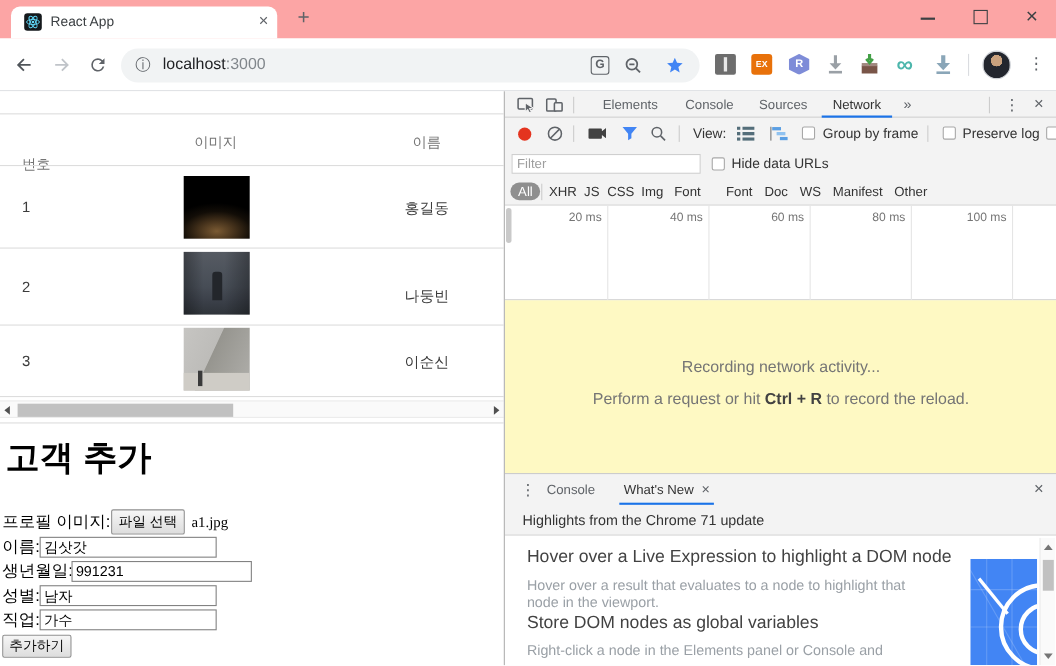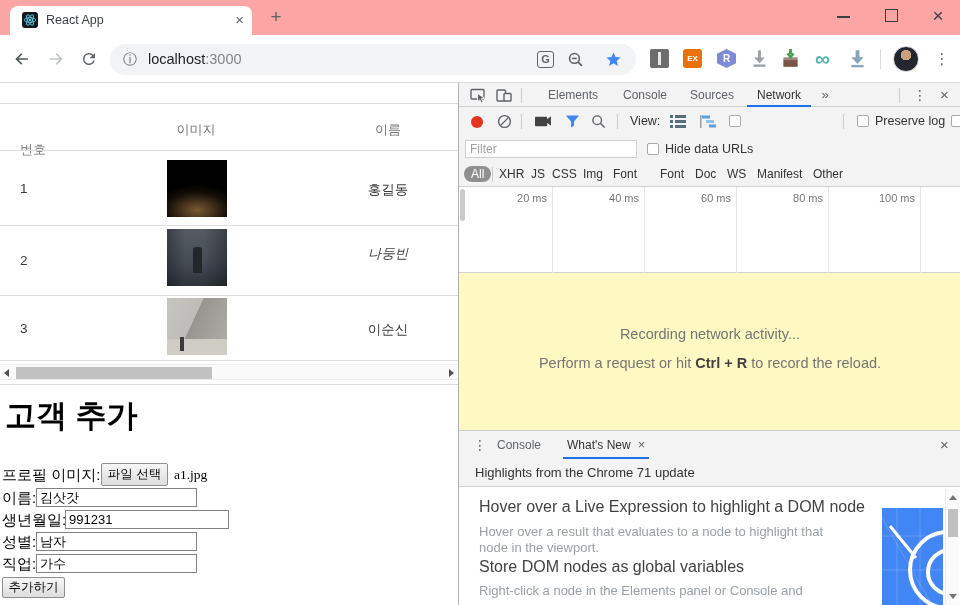--- a/index.html
+++ b/index.html
@@ -204,21 +204,21 @@
     <div>
       <span class="cell-no" style="top:98px;">1</span>
       <div class="photo photo-1" style="top:77px;"></div>
       <span class="cell-name" style="top:98px;">홍길동</span>
     </div>
     <div class="hline" style="top:142px;"></div>
 
     <div>
       <span class="cell-no" style="top:170px;">2</span>
       <div class="photo photo-2" style="top:146px;"></div>
-      <span class="cell-name" style="top:162px;font-style:italic;">나둥빈</span>
+      <span class="cell-name" style="top:178px;">나둥빈</span>
     </div>
     <div class="hline" style="top:212px;"></div>
 
     <div>
       <span class="cell-no" style="top:238px;">3</span>
       <div class="photo photo-3" style="top:215px;"></div>
       <span class="cell-name" style="top:238px;">이순신</span>
     </div>
     <div class="hline" style="top:277px;"></div>
 
@@ -299,20 +299,21 @@
           <rect x="0" y="10" width="3" height="3" fill="#546e7a"></rect>
           <rect x="5" y="10" width="11" height="3" fill="#546e7a"></rect>
         </svg>
       <svg class="abs" style="left:241px; top:8px;" width="17" height="13" viewBox="0 0 17 13">
           <rect x="0" y="0" width="1.5" height="13" fill="#9e9e9e"></rect>
           <rect x="2" y="0.5" width="8" height="3" fill="#5b9fe3"></rect>
           <rect x="6" y="5" width="8" height="3" fill="#90c2f0"></rect>
           <rect x="9" y="9.5" width="7" height="3" fill="#5b9fe3"></rect>
         </svg>
       <div class="cbx" style="left:270px; top:8px;"></div>
+      <span class="tb12" style="left:289px;">Group by frame</span>
       <div class="v-divider" style="left:384px; top:7px;"></div>
       <div class="cbx" style="left:398px; top:8px;"></div>
       <span class="tb12" style="left:416px;">Preserve log</span>
       <div class="cbx" style="left:492px; top:8px;"></div>
     </div>
 
     <div class="dt-row filter-row">
       <input class="filter-input" placeholder="Filter" style="">
       <div class="cbx" style="left:188px; top:7px;"></div>
       <span class="tb12" style="left:206px; line-height:26px;">Hide data URLs</span>

